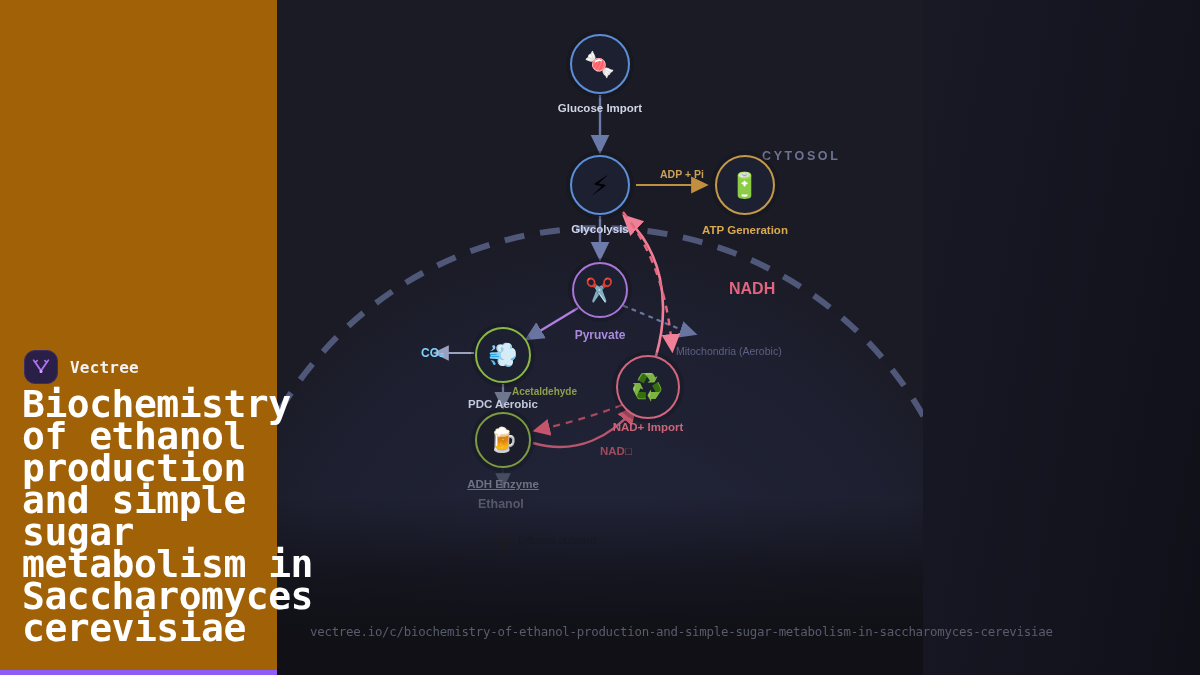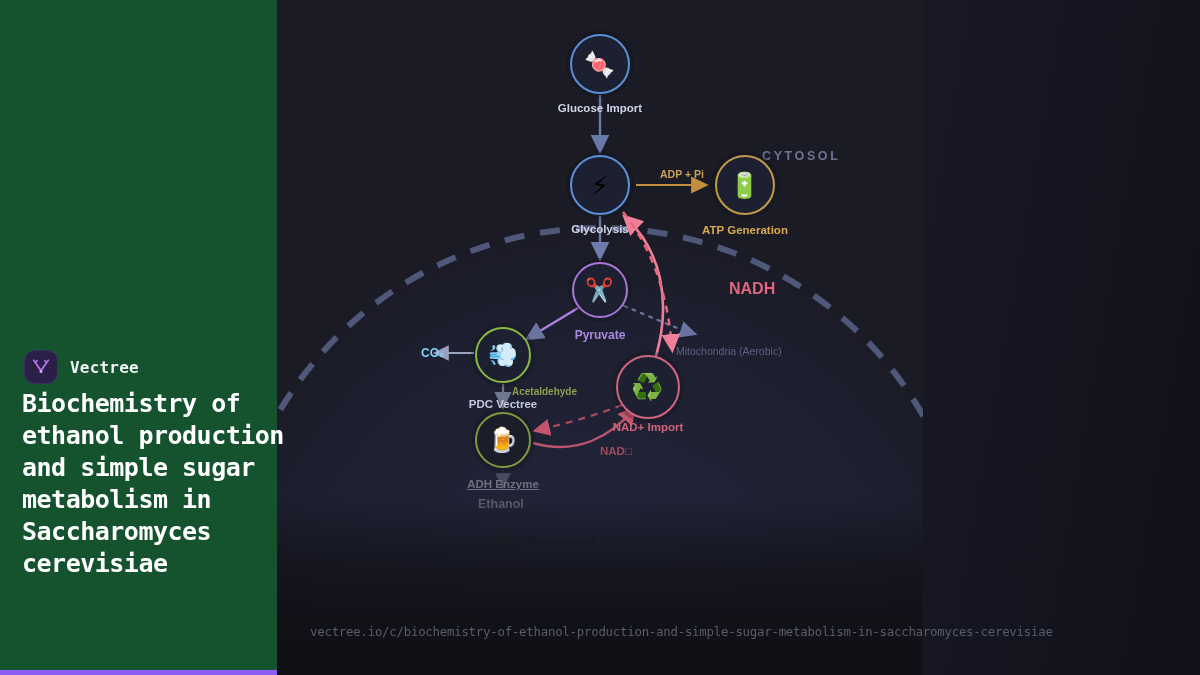--- a/index.html
+++ b/index.html
@@ -6,41 +6,41 @@
   html,body { width:1200px; height:675px; overflow:hidden; }
   body {
     background:#0e0e13;
     font-family:"Liberation Sans", sans-serif;
     position:relative;
   }
 
   
   #left-panel {
     position:absolute; left:0; top:0; width:277px; height:675px;
-    background:#14532d; z-index:40;
+    background:#a16207; z-index:40;
   }
   #brand-row {
     position:absolute; left:24px; top:350px;
     display:flex; align-items:center; gap:12px;
   }
   #brand-logo {
     width:34px; height:34px; border-radius:11px;
     background:#2a1f46;
     border:1px solid #3d2d63;
     display:flex; align-items:center; justify-content:center;
     flex:0 0 auto;
   }
   #brand-name {
     font-family:"DejaVu Sans Mono","Liberation Mono",monospace;
     font-size:16px; font-weight:700; color:#f2f2f6; letter-spacing:.2px;
   }
   #deck-title {
     position:absolute; left:22px; top:388px; width:300px;
     font-family:"DejaVu Sans Mono","Liberation Mono",monospace;
-    font-size:25px; line-height:32px; font-weight:700;
+    font-size:38px; line-height:32px; font-weight:700;
     color:#ffffff; letter-spacing:-.5px;
     white-space:pre-line;
   }
   #accent-bar {
     position:absolute; left:0; bottom:0; width:277px; height:5px;
     background:#8b5cf6;
   }
 
   
   #canvas-panel {
@@ -201,21 +201,21 @@
     <div class="node-ring" style="left:295px; top:262px; width:56px; height:56px; border-color:#a875d8;">
       <span class="node-emoji" style="font-size:23px;">✂️</span>
     </div>
     <div class="node-label" style="left:243px; top:328px; width:160px; color:#a98adf; font-size:12px;">Pyruvate</div>
   </div>
 
   <div class="node">
     <div class="node-ring" style="left:198px; top:327px; width:56px; height:56px; border-color:#8bb843;">
       <span class="node-emoji" style="font-size:24px;">💨</span>
     </div>
-    <div class="node-label" style="left:146px; top:398px; width:160px; color:#c3c9dd;">PDC Vectree</div>
+    <div class="node-label" style="left:146px; top:398px; width:160px; color:#c3c9dd;">PDC Aerobic</div>
   </div>
 
   <div class="node">
     <div class="node-ring" style="left:198px; top:412px; width:56px; height:56px; border-color:#7c9b41; background:#1b1d2b;">
       <span class="node-emoji" style="font-size:24px;">🍺</span>
     </div>
     <div class="node-label" style="left:146px; top:478px; width:160px; color:#6e7280;text-decoration:underline;">ADH Enzyme</div>
   </div>
 
   <div class="node">

